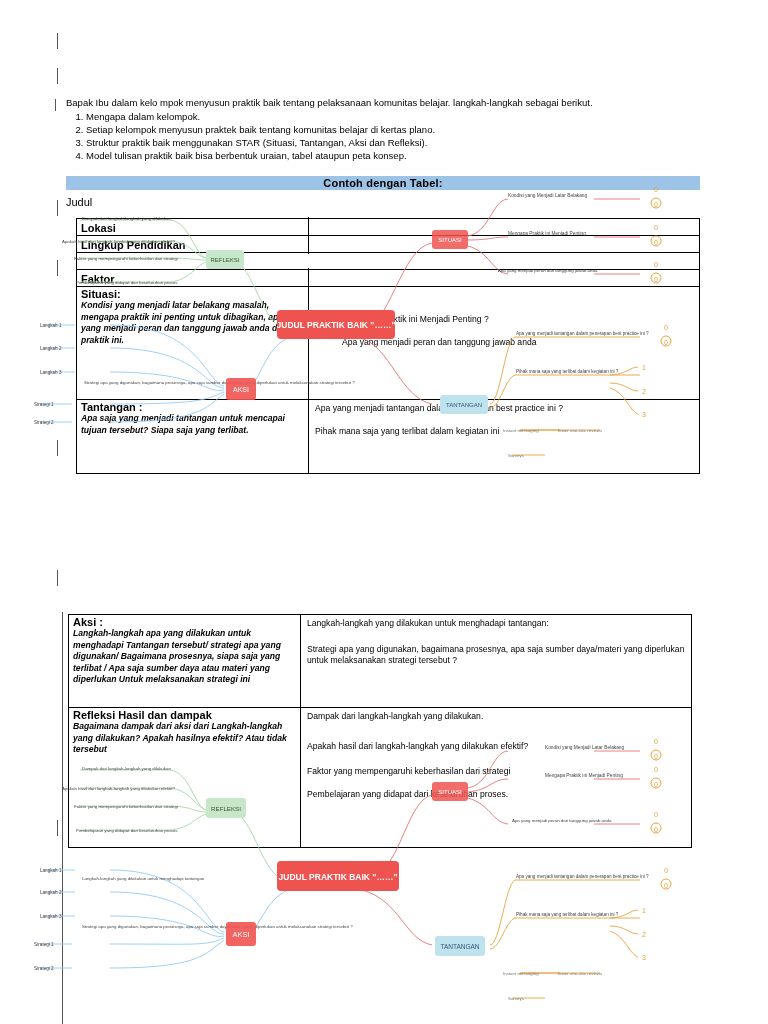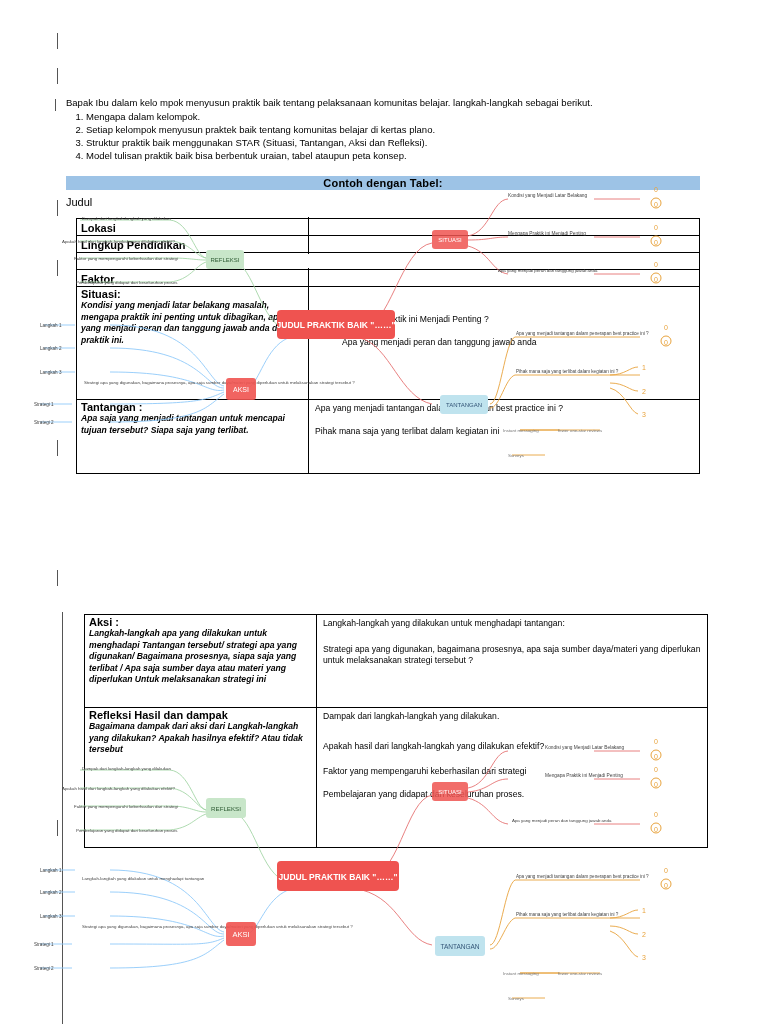--- a/index.html
+++ b/index.html
@@ -35,21 +35,21 @@
   .tbl .row:last-child{border-bottom:none;}
   .tbl .c1{width:232px;border-right:1.2px solid #000;box-sizing:border-box;padding:1px 4px;}
   .tbl .c2{flex:1;box-sizing:border-box;padding:3px 6px;}
   .lbl{font-size:11px;font-weight:bold;}
   .ital{font-size:8.6px;font-style:italic;font-weight:bold;line-height:11.5px;}
   .r2txt{font-size:8.6px;line-height:11.5px;}
   .r2txt p{margin:0 0 11px 0;}
 
   #table1{left:76px;top:218px;width:624px;}
   #table1 .row.h{height:17px;align-items:center;}
-  #table2{left:84px;top:614px;width:624px;}
+  #table2{left:68px;top:614px;width:624px;}
 
   
   svg.mm{position:absolute;left:0;top:0;overflow:visible;}
   text{font-family:"Liberation Sans", sans-serif;}
   .nodeRed{fill:#ef5350;}
   .nodeGreen{fill:#c8e6c9;}
   .nodeBlue{fill:#bfe3ee;}
   .nodeOrangeTxt{fill:#e8a33d;}
   .ln{fill:none;stroke-width:.9;}
 </style>

